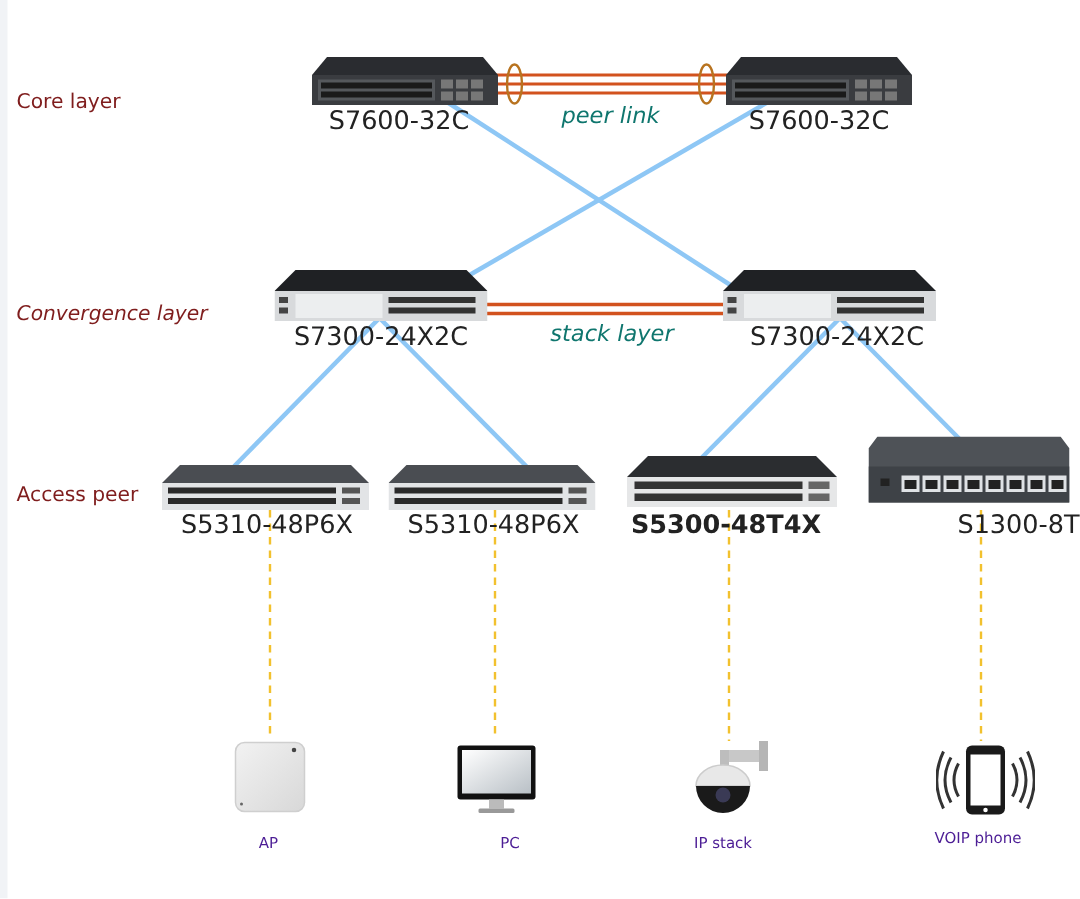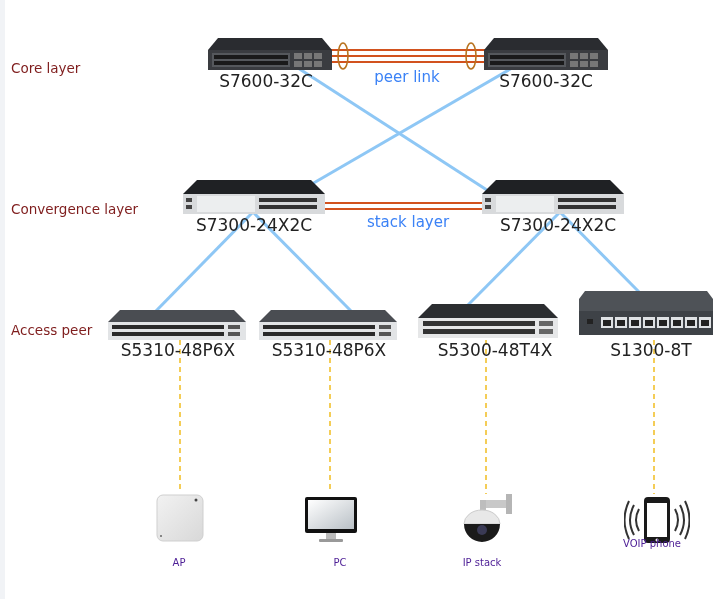--- a/index.html
+++ b/index.html
@@ -1,21 +1,21 @@
 <!DOCTYPE html>
 <html><head>
 <meta charset="utf-8">
 <style>
   html,body{margin:0;padding:0;}
   body{width:720px;height:599px;background:#ffffff;position:relative;overflow:hidden;font-family:"DejaVu Sans","Liberation Sans",sans-serif;}
   .strip{position:absolute;left:0;top:0;width:5px;height:599px;background:#f1f3f6;}
   svg.links{position:absolute;left:0;top:0;}
   .layer{position:absolute;font-size:13.5px;color:#7f1d1d;white-space:nowrap;}
   .model{position:absolute;font-size:17px;color:#222;white-space:nowrap;transform:translateX(-50%);}
-  .linkname{position:absolute;font-size:15px;color:#3b82f6;white-space:nowrap;transform:translateX(-50%);}
+  .linkname{position:absolute;font-size:15px;color:#0f766e;white-space:nowrap;transform:translateX(-50%);font-style:italic;}
   .dev{position:absolute;}
   .devlabel{position:absolute;font-size:10px;color:#4c1d95;white-space:nowrap;transform:translateX(-50%);}
 </style>
 </head>
 <body>
 
 <div class="strip"></div>
 
 <svg class="links" width="720" height="599">
 
@@ -42,21 +42,21 @@
 
   <g stroke="#f2c12e" stroke-width="1.6" stroke-dasharray="5,4">
     <line x1="180" y1="340" x2="180" y2="492"></line>
     <line x1="330" y1="340" x2="330" y2="492"></line>
     <line x1="486" y1="340" x2="486" y2="494"></line>
     <line x1="654" y1="340" x2="654" y2="494"></line>
   </g>
 </svg>
 
 <div class="layer" style="left:11px;top:60px;">Core layer</div>
-<div class="layer" style="left:11px;top:201px;">Convergence layer</div>
+<div class="layer" style="left:11px;top:201px;font-style:italic;">Convergence layer</div>
 <div class="layer" style="left:11px;top:322px;">Access  peer</div>
 
 <svg class="dev" style="left:208px;top:38px;" width="124" height="32">
   <polygon points="10,0 114,0 124,12 0,12" fill="#2a2c30"></polygon>
   <rect x="0" y="12" width="124" height="20" fill="#3a3c40"></rect>
   <rect x="4" y="15" width="78" height="14" fill="#55585c"></rect>
   <g fill="#1a1a1a">
       <rect x="6" y="17" width="74" height="4"></rect>
       <rect x="6" y="23" width="74" height="4"></rect>
     </g>
@@ -176,22 +176,22 @@
       <rect x="52" y="29" width="8" height="6"></rect>
       <rect x="66" y="29" width="8" height="6"></rect>
     <rect x="80" y="29" width="8" height="6"></rect>
       <rect x="94" y="29" width="8" height="6"></rect>
       <rect x="108" y="29" width="8" height="6"></rect>
       <rect x="122" y="29" width="8" height="6"></rect>
   </g>
 </svg>
 <div class="model" style="left:178px;top:340px;">S5310-48P6X</div>
 <div class="model" style="left:329px;top:340px;">S5310-48P6X</div>
-<div class="model" style="left:495px;top:340px;">S5300-48T4X</div>
-<div class="model" style="left:651px;top:340px;">S1300-8T</div>
+<div class="model" style="left:484px;top:340px;font-weight:bold;">S5300-48T4X</div>
+<div class="model" style="left:679px;top:340px;">S1300-8T</div>
 
 <svg class="dev" style="left:156px;top:494px;" width="48" height="48">
   <defs>
       <linearGradient id="apg" x1="0" y1="0" x2="1" y2="1">
         <stop offset="0" stop-color="#f2f2f2"></stop>
         <stop offset="1" stop-color="#d8d8d8"></stop>
       </linearGradient>
     </defs>
   <rect x="1" y="1" width="46" height="46" rx="6" fill="url(#apg)" stroke="#cfcfcf"></rect>
   <circle cx="40" cy="6" r="1.5" fill="#444"></circle>
@@ -226,13 +226,13 @@
       <path d="M10,10 Q2,25 10,40"></path>
       <path d="M5,6 Q-4,25 5,44"></path>
     <path d="M51,14 Q57,25 51,36"></path>
       <path d="M56,10 Q64,25 56,40"></path>
       <path d="M61,6 Q70,25 61,44"></path>
   </g>
 </svg>
 <div class="devlabel" style="left:179px;top:557px;">AP</div>
 <div class="devlabel" style="left:340px;top:557px;">PC</div>
 <div class="devlabel" style="left:482px;top:557px;">IP stack</div>
-<div class="devlabel" style="left:652px;top:538px;">VOIP phone</div>
+<div class="devlabel" style="left:652px;top:554px;">VOIP phone</div>
 
 </body></html>

